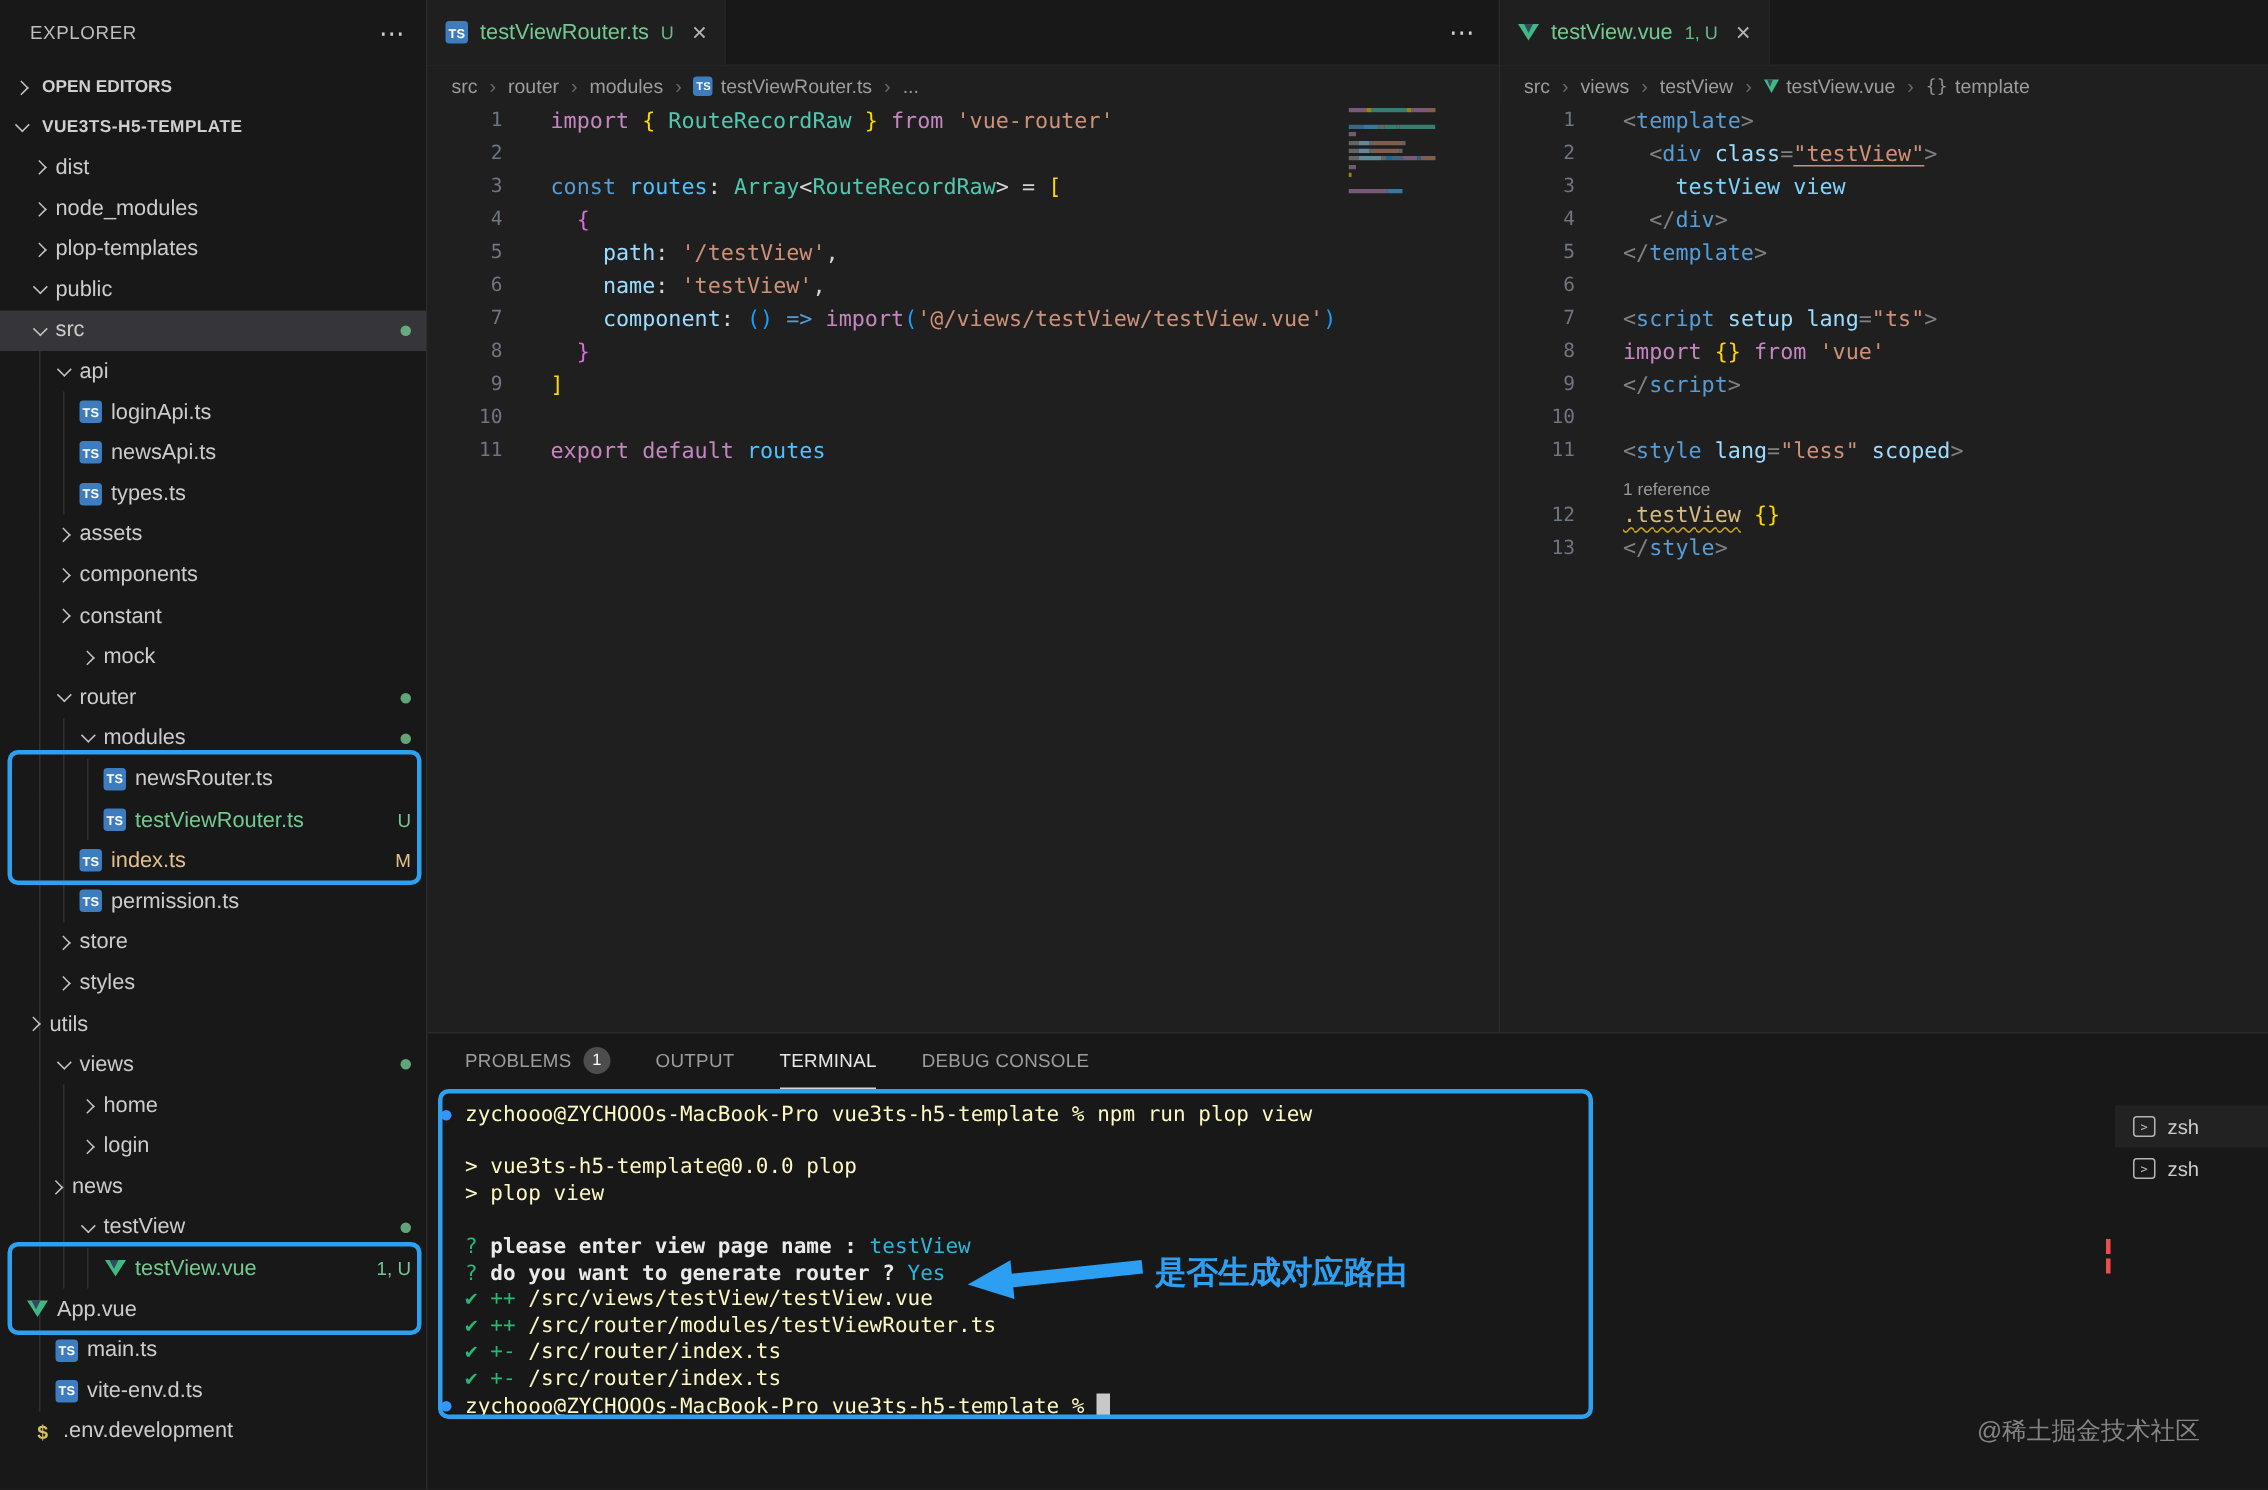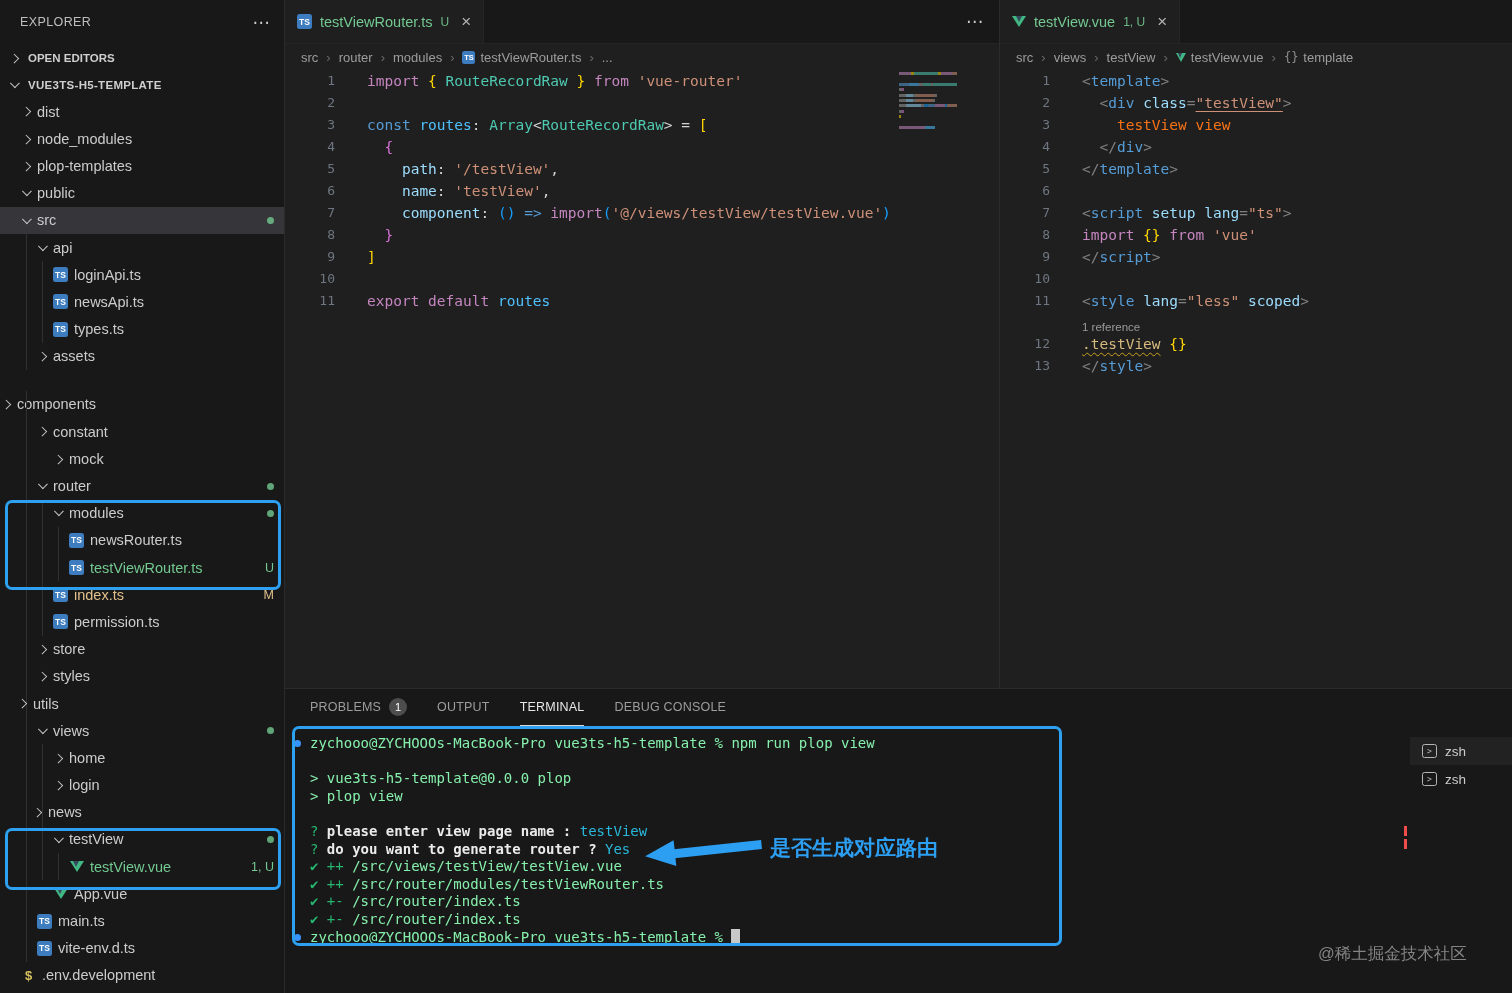--- a/index.html
+++ b/index.html
@@ -53,37 +53,37 @@
   .sym{color:#8f8f8f;font-family:"DejaVu Sans Mono",monospace;font-size:12px;}
   .codearea{position:absolute;top:70px;left:0;right:0;bottom:0;font-family:"DejaVu Sans Mono","Liberation Mono",monospace;font-size:14.5px;line-height:22px;}
   .cline{height:22px;position:relative;padding-left:82px;white-space:pre;}
   .ln{position:absolute;left:0;top:0;width:50px;text-align:right;color:#6e7681;font-size:13px;}
   .lensrow{height:21px;}
   .lens{font-size:11.5px;color:#9a9a9a;font-family:"Liberation Sans","DejaVu Sans",sans-serif;position:relative;top:3px;cursor:pointer;}
   .tk-kw{color:#C586C0;} .tk-blue{color:#569CD6;} .tk-type{color:#4EC9B0;}
   .tk-var{color:#9CDCFE;} .tk-cvar{color:#4FC1FF;} .tk-str{color:#CE9178;}
   .tk-stru{color:#CE9178;text-decoration:underline;text-underline-offset:3px;}
   .tk-br1{color:#FFD700;} .tk-br2{color:#DA70D6;} .tk-br3{color:#179FFF;}
-  .tk-pun{color:#D4D4D4;} .tk-txt{color:#f97316;}
+  .tk-pun{color:#D4D4D4;} .tk-txt{color:#7dd3fc;}
   .tk-tag{color:#569CD6;} .tk-attr{color:#9CDCFE;} .tk-abr{color:#808080;}
   .tk-clsu{color:#D7BA7D;text-decoration:underline wavy #c8a11f;text-decoration-thickness:1px;text-underline-offset:3px;}
   .minimap{position:absolute;top:72px;right:38px;width:62px;z-index:1;}
   .mm-line{height:3px;margin-bottom:2.4px;white-space:nowrap;overflow:hidden;max-width:58px;}
   .mm-seg{display:inline-block;height:3px;opacity:.55;vertical-align:top;}
 
   
   .panel{position:absolute;left:285px;top:688px;right:0;bottom:0;background:#181818;border-top:1px solid #2b2b2b;}
   .ptabs{height:37px;display:flex;align-items:center;gap:30px;padding-left:25px;font-size:12.5px;color:#9d9d9d;letter-spacing:.2px;}
   .ptab{display:flex;align-items:center;gap:8px;cursor:pointer;height:100%;border-bottom:1px solid transparent;}
   .ptab.active{color:#e7e7e7;border-bottom-color:#d7d7d7;}
   .pbadge{min-width:18px;height:18px;border-radius:9px;background:#4d4d4d;color:#fff;font-size:11px;display:inline-flex;align-items:center;justify-content:center;padding:0 5px;}
   .term{position:absolute;left:0;top:46px;right:105px;bottom:0;font-family:"DejaVu Sans Mono","DejaVu Sans",monospace;font-size:14px;line-height:17.6px;color:#ccc;}
   .tline{position:relative;padding-left:25px;height:17.6px;white-space:pre;}
   .tdot2{position:absolute;left:9px;top:5px;width:7px;height:7px;border-radius:50%;background:#3794ff;}
-  .tk-td{color:#86efac;} .tk-tb{color:#eaeaea;font-weight:700;}
+  .tk-td{color:#fef9c3;} .tk-tb{color:#eaeaea;font-weight:700;}
   .tk-tg{color:#26b871;} .tk-tc{color:#29b8db;}
   .cursor{display:inline-block;width:8.5px;height:16px;background:#c8c8c8;vertical-align:-3px;}
   .termlist{position:absolute;right:0;top:48px;width:102px;}
   .zrow{height:28px;display:flex;align-items:center;gap:8px;padding-left:12px;font-size:13.5px;color:#ccc;cursor:pointer;}
   .zrow:first-child{background:#222;}
   .zicon{width:15px;height:14px;border:1.2px solid #b5b5b5;border-radius:2.5px;font-size:8px;display:inline-flex;align-items:center;justify-content:center;color:#b5b5b5;font-family:"DejaVu Sans Mono",monospace;}
   .redmark{position:absolute;width:3px;height:10px;background:#f14c4c;}
 
   
   .hlbox{position:absolute;border:3px solid #2da0f0;border-radius:7px;pointer-events:none;z-index:5;}
@@ -172,21 +172,21 @@
         </span>
         <span class="tlabel">types.ts</span>
         <span class="tspace"></span>
       </div>
       <div class="trow" style="padding-left: 36px;">
         <span class="guide" style="left: 26px;"></span>
         <span class="chev"></span>
         <span class="tlabel">assets</span>
         <span class="tspace"></span>
       </div>
-      <div class="trow" style=" margin-top: 21px;">
+      <div class="trow" style="padding-left: 36px;">
         <span class="guide" style="left: 26px;"></span>
         <span class="chev"></span>
         <span class="tlabel">components</span>
         <span class="tspace"></span>
       </div>
       <div class="trow" style="padding-left: 36px;">
         <span class="guide" style="left: 26px;"></span>
         <span class="chev"></span>
         <span class="tlabel">constant</span>
         <span class="tspace"></span>
@@ -310,21 +310,21 @@
         <span class="guide" style="left: 26px;"></span>
         <span class="guide" style="left: 42px;"></span>
         <span class="guide" style="left: 58px;"></span>
         <span class="ficon">
           <span class="ficon-vue"></span>
         </span>
         <span class="tlabel">testView.vue</span>
         <span class="tspace"></span>
         <span class="tbadge">1, U</span>
       </div>
-      <div class="trow" style="padding-left: 52px; text-align: right;">
+      <div class="trow" style="padding-left: 16px; text-align: right;">
         <span class="guide" style="left: 26px;"></span>
         <span class="ficon">
           <span class="ficon-vue"></span>
         </span>
         <span class="tlabel">App.vue</span>
         <span class="tspace"></span>
       </div>
       <div class="trow" style="padding-left: 36px;">
         <span class="guide" style="left: 26px;"></span>
         <span class="ficon">

